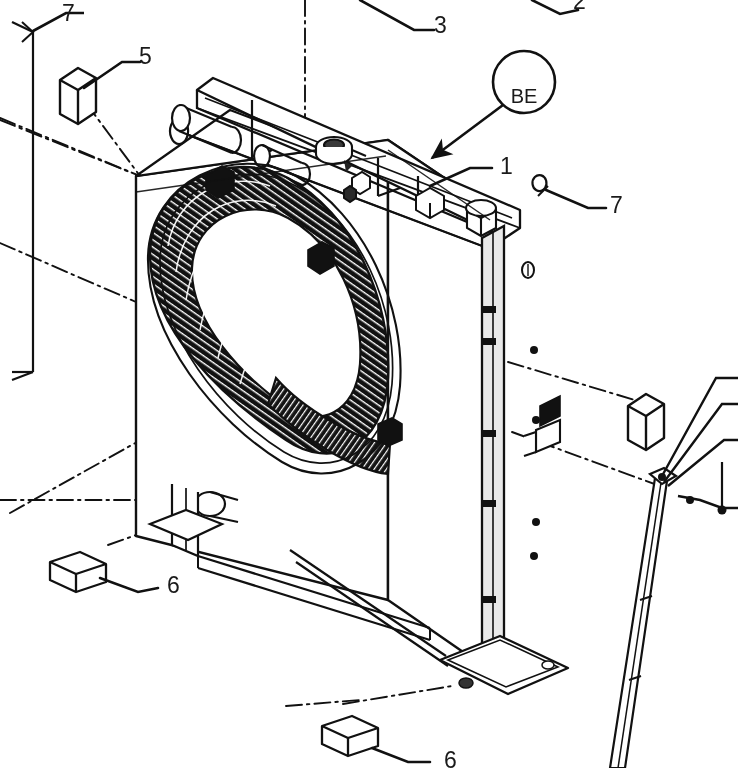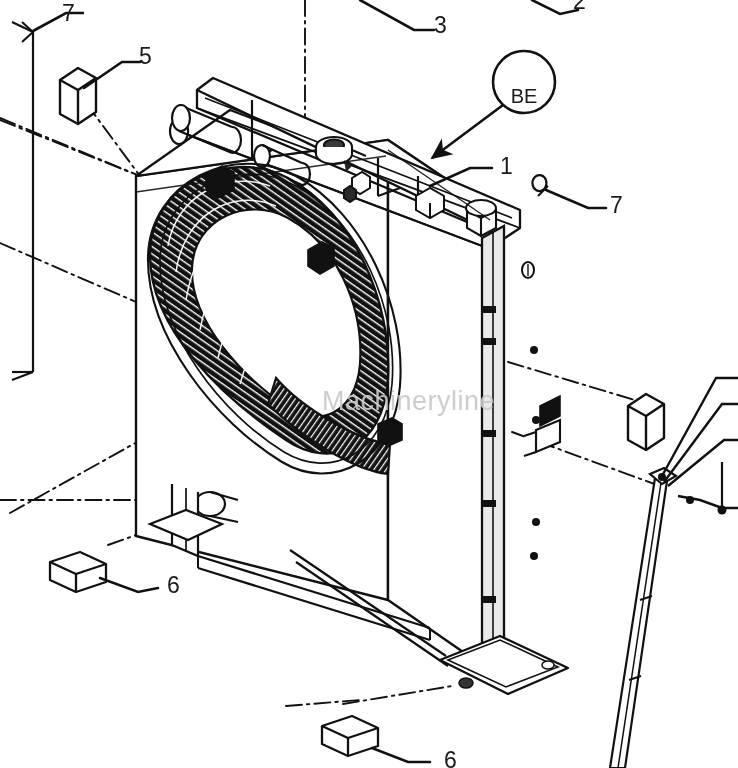--- a/index.html
+++ b/index.html
@@ -329,15 +329,14 @@
   <div class="calloutText" style="left:139px; top:45px;">5</div>
   <div class="calloutText" style="left:434px; top:14px;">3</div>
   <div class="calloutText" style="left:573px; top:-10px;">2</div>
   <div class="calloutText" style="left:500px; top:155px;">1</div>
   <div class="calloutText" style="left:610px; top:194px;">7</div>
   <div class="calloutText" style="left:167px; top:574px;">6</div>
   <div class="calloutText" style="left:444px; top:749px;">6</div>
 
   <div id="be-label">BE</div>
 
-  <div id="watermark">Machineryline</div>
 
 </div>
 
 </body></html>

